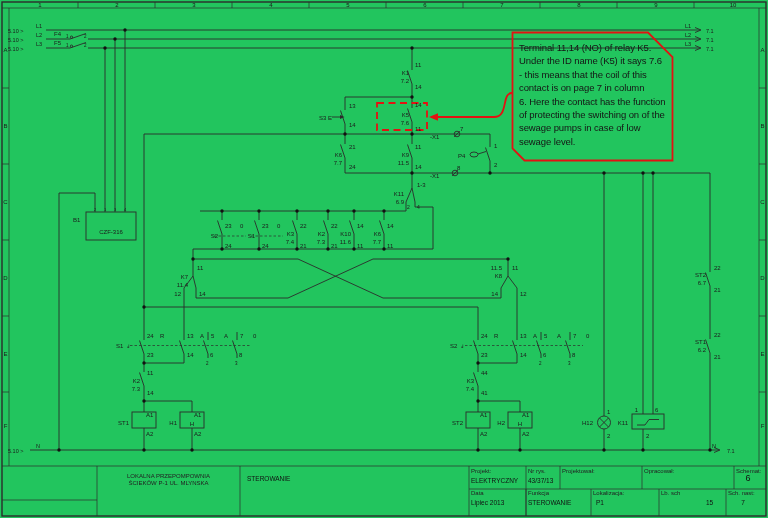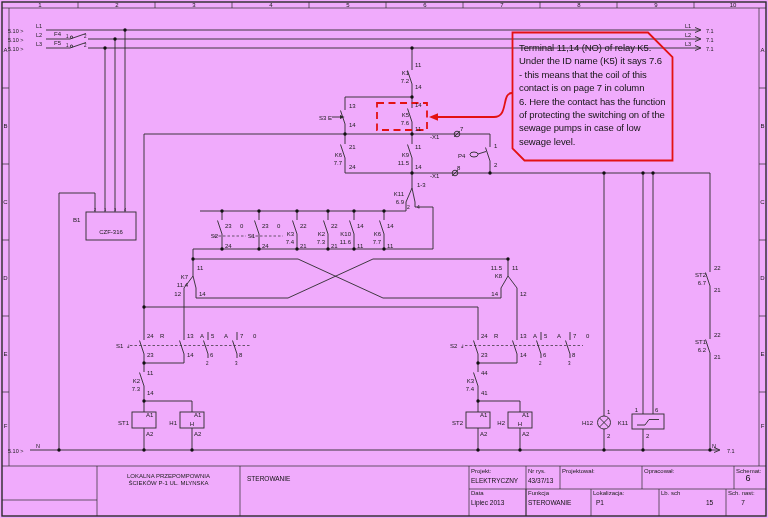--- a/index.html
+++ b/index.html
@@ -1,16 +1,16 @@
 <!DOCTYPE html>
 <html><head>
 <meta charset="utf-8">
 <style>
   html,body{margin:0;padding:0;background:#e8e8e8;}
-  .page{position:relative;width:768px;height:518px;background:#f0abfc;overflow:hidden;
+  .page{position:relative;width:768px;height:518px;background:#22c55e;overflow:hidden;
         font-family:"Liberation Sans", sans-serif;}
   svg{position:absolute;left:0;top:0;}
   svg text{fill:#1c1c1c;font-family:"Liberation Sans", sans-serif;}
   .wire{stroke:#2b2b2b;stroke-width:0.9;fill:none;}
   .thin{stroke:#2b2b2b;stroke-width:0.7;fill:none;}
   .frame{stroke:#2b2b2b;stroke-width:1.4;fill:none;}
   .dash{stroke:#2b2b2b;stroke-width:0.7;fill:none;stroke-dasharray:2.5,2;}
   .dot{fill:#111;}
   .red{stroke:#e31212;fill:none;}
   .overlay{position:absolute;color:#1c1c1c;}

